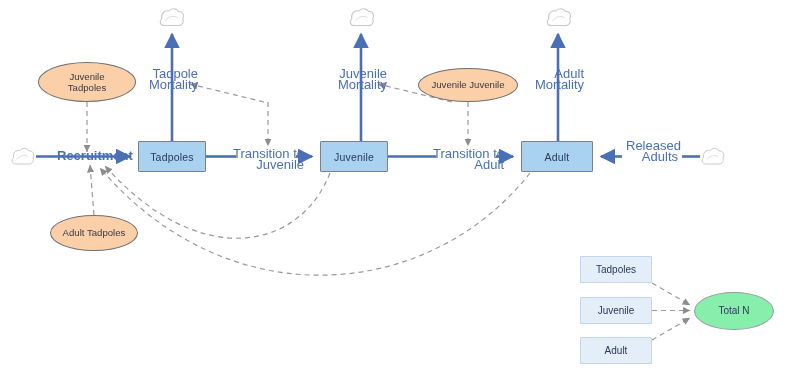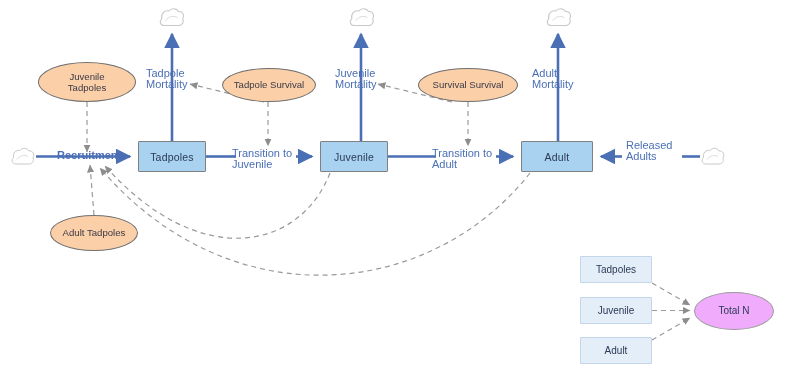--- a/index.html
+++ b/index.html
@@ -65,32 +65,32 @@
     display: flex;
     align-items: center;
     justify-content: center;
     text-align: center;
     color: #3a3a46;
     font-size: 9.6px;
     line-height: 11.5px;
     z-index: 6;
   }
   .ellipse.total {
-    background: #f0abfc;
+    background: #86efac;
     border-color: #9a9a9a;
     font-size: 10px;
     color: #2b3a55;
   }
 
   
   .flowlabel {
     position: absolute;
-    text-align: left;
+    text-align: right;
     color: #4a6fb5;
-    font-size: 11px;
+    font-size: 13px;
     line-height: 11px;
     z-index: 7;
     white-space: nowrap;
   }
 
   
   .cloud {
     position: absolute;
     z-index: 5;
   }
@@ -200,26 +200,23 @@
     <span>
       <span>Juvenile</span><br>
       <span>Tadpoles</span>
     </span>
   </div>
 
   <div class="ellipse" style="left:50px; top:215px; width:88px; height:36px;">
     <span>Adult Tadpoles</span>
   </div>
 
-  <div class="ellipse" style="left:222px; top:68px; width:94px; height:34px;">
-    <span>Tadpole Survival</span>
-  </div>
 
   <div class="ellipse" style="left:418px; top:68px; width:100px; height:34px;">
-    <span>Survival Survival</span>
+    <span>Juvenile Juvenile</span>
   </div>
 
   <div class="flowlabel" style="left:57px; top:150px;font-weight:bold;">
     <span>Recruitment</span>
   </div>
 
   <div class="flowlabel" style="left:146px; top:68px; width:52px;">
     <span>Tadpole</span><br>
     <span>Mortality</span>
   </div>

